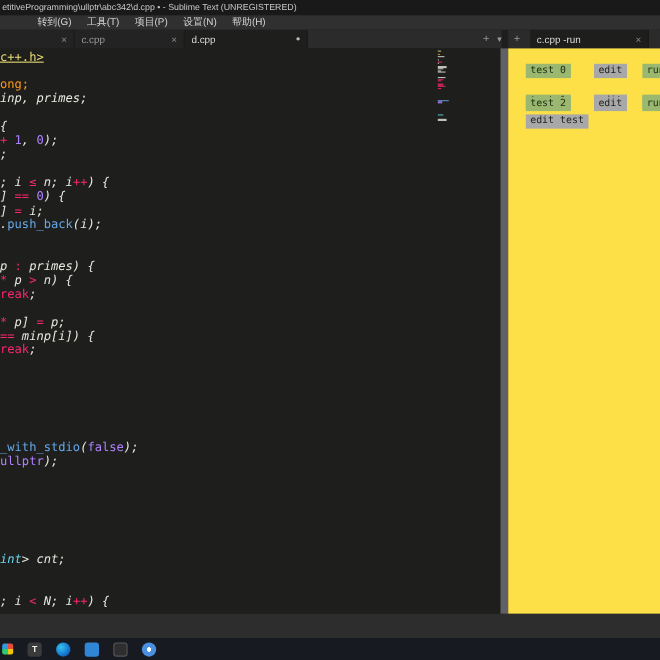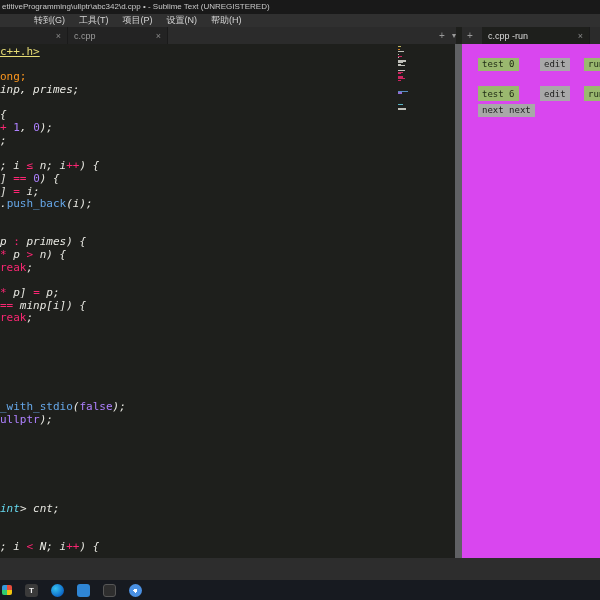--- a/index.html
+++ b/index.html
@@ -42,21 +42,21 @@
   .tk-n{color:var(--token_number,#ae81ff);}
   .tk-f{color:var(--token_function,#66a7e8);}
   .tk-t{color:var(--token_type,#66d9ef);font-style:italic;}
   .tk-y{color:var(--token_string,#e6db74);text-decoration:underline;}
   .tk-o{color:var(--token_orange,#fd971f);}
   #minimap{position:absolute;left:398px;top:2px;width:16px;height:80px;}
   .mm-line{position:absolute;left:0;height:1.2px;opacity:.8;}
   #divider{position:absolute;left:455px;top:44px;width:7px;height:514px;background:#606164;}
   
   #outpane{position:absolute;left:462px;top:44px;width:138px;height:514px;
-           background:#d946ef;overflow:hidden;}
+           background:#fde047;overflow:hidden;}
   .test-row{position:absolute;left:0;width:138px;height:14px;}
   .tbtn{position:absolute;top:0;font:9px/11px "DejaVu Sans Mono",monospace;
         padding:1px 4px;white-space:nowrap;}
   .tbtn.green{background:var(--test_green,#9ab86f);color:#1f2a14;}
   .tbtn.gray{background:var(--test_gray,#a8a8a8);color:#222;}
   
   #statusbar{position:absolute;left:0;top:558px;width:600px;height:22px;background:#2d2d2d;}
   #taskbar{position:absolute;left:0;top:580px;width:600px;height:20px;background:#171a20;
            display:flex;align-items:center;gap:13px;padding-left:2px;box-sizing:border-box;}
   .tb-icon{width:13px;height:13px;flex:0 0 auto;text-align:center;
@@ -83,20 +83,24 @@
 
 <div id="tabstrip-left" class="tabstrip">
   <div id="tabs-left">
       <div class="tab" style="width: 68px;">
         <span class="tab-label"></span>
         <span class="tab-close">×</span>
       </div>
       <div class="tab" style="width: 100px; gap: 35px;">
         <span class="tab-label">c.cpp</span>
         <span class="tab-close">×</span>
+      </div>
+      <div class="tab active" style="width: 112px;">
+        <span class="tab-label">d.cpp</span>
+        <span class="tab-dot">●</span>
       </div>
     </div>
 </div>
 <span id="newtab-left" class="strip-btn">+</span>
 <span id="moretabs-left" class="strip-btn">▾</span>
 
 <div id="tabstrip-right" class="tabstrip">
   <div id="tabs-right">
       <div class="tab active" style="width: 108px;">
         <span class="tab-label">c.cpp -run</span>
@@ -140,26 +144,26 @@
         <span class="tbtn green" style="left: 16px;">test 0</span>
         <span class="tbtn gray" style="left: 78px;">edit</span>
         <span class="tbtn green" style="left: 122px;">run</span>
       </div>
       <div class="test-row" style="top: 42px;">
         <span class="tbtn green" style="left: 16px;">test 1</span>
         <span class="tbtn gray" style="left: 78px;">edit</span>
         <span class="tbtn green" style="left: 122px;">run</span>
       </div>
       <div class="test-row" style="top: 44px;">
-        <span class="tbtn green" style="left: 16px;">test 6</span>
+        <span class="tbtn green" style="left: 16px;">test 2</span>
         <span class="tbtn gray" style="left: 78px;">edit</span>
         <span class="tbtn green" style="left: 122px;">run</span>
       </div>
       <div class="test-row" style="top: 60px;">
-        <span class="tbtn gray" style="left: 16px;">next next</span>
+        <span class="tbtn gray" style="left: 16px;">edit test</span>
       </div>
     </div>
 </div>
 
 <div id="statusbar"></div>
 
 <div id="taskbar">
   <div id="taskbar-icons" style="display:flex;align-items:center;gap:13px;">
       <div class="tb-icon tb-widget"></div>
       <div class="tb-icon tb-typora">T</div>

